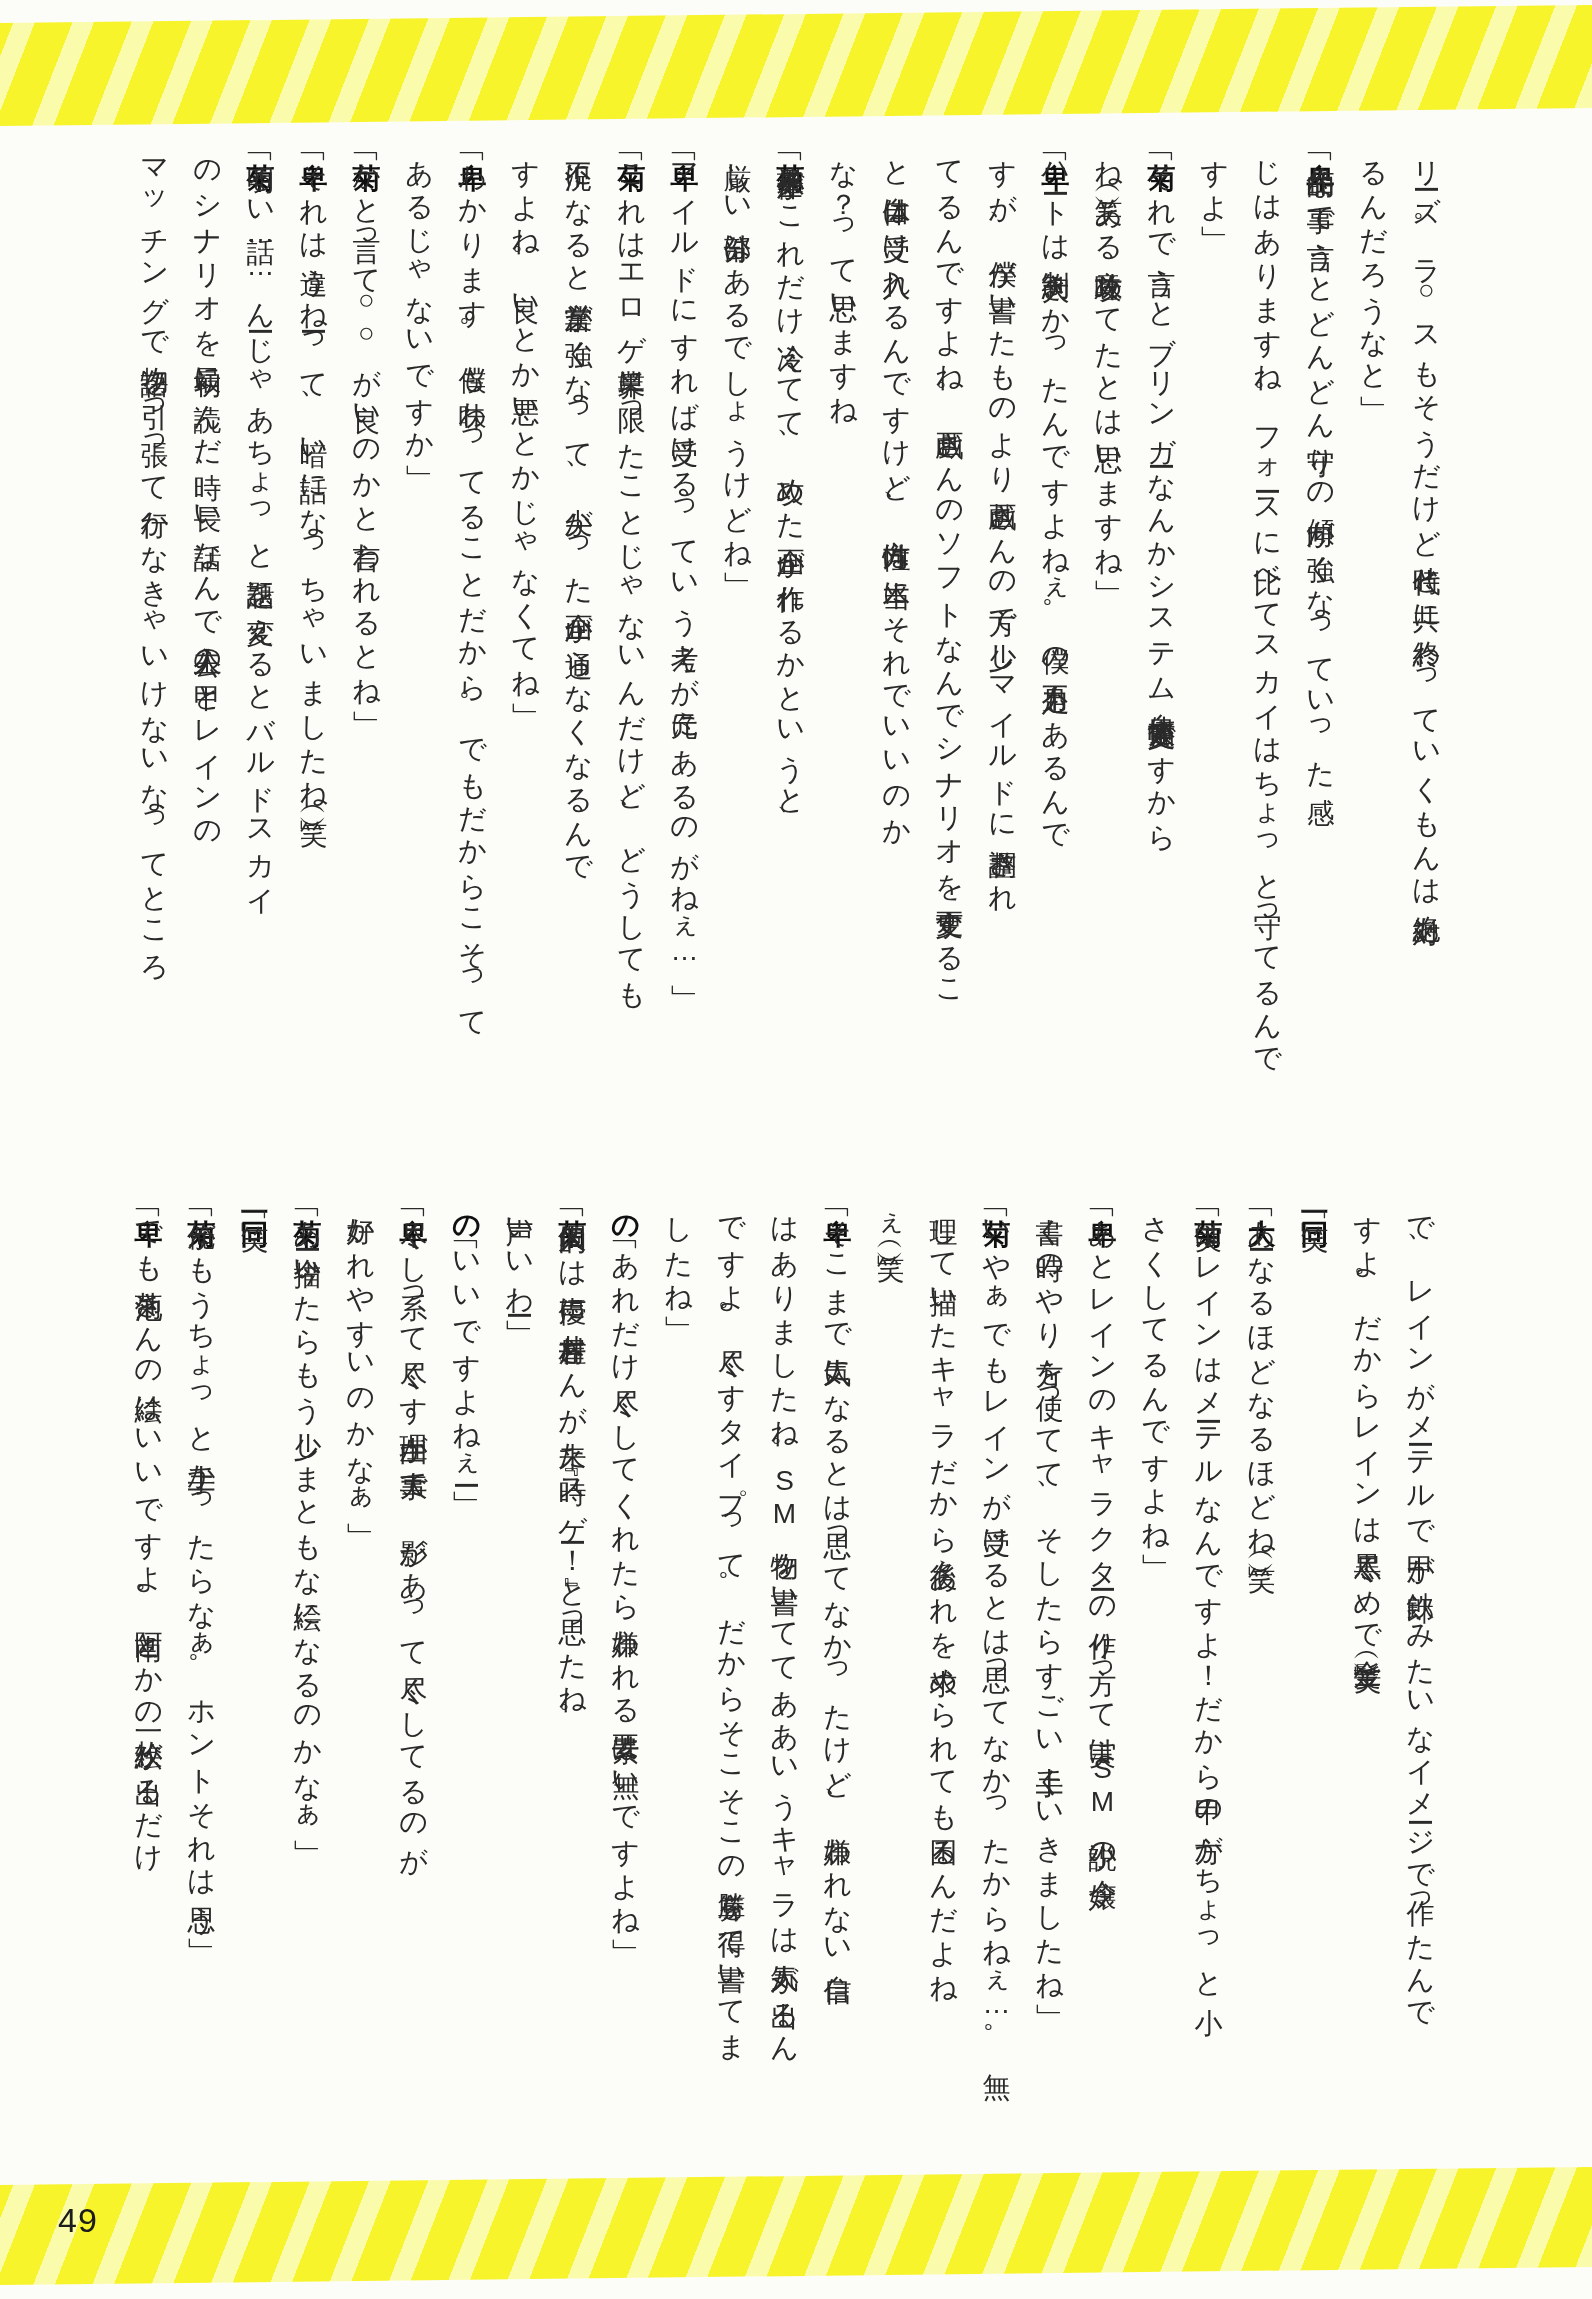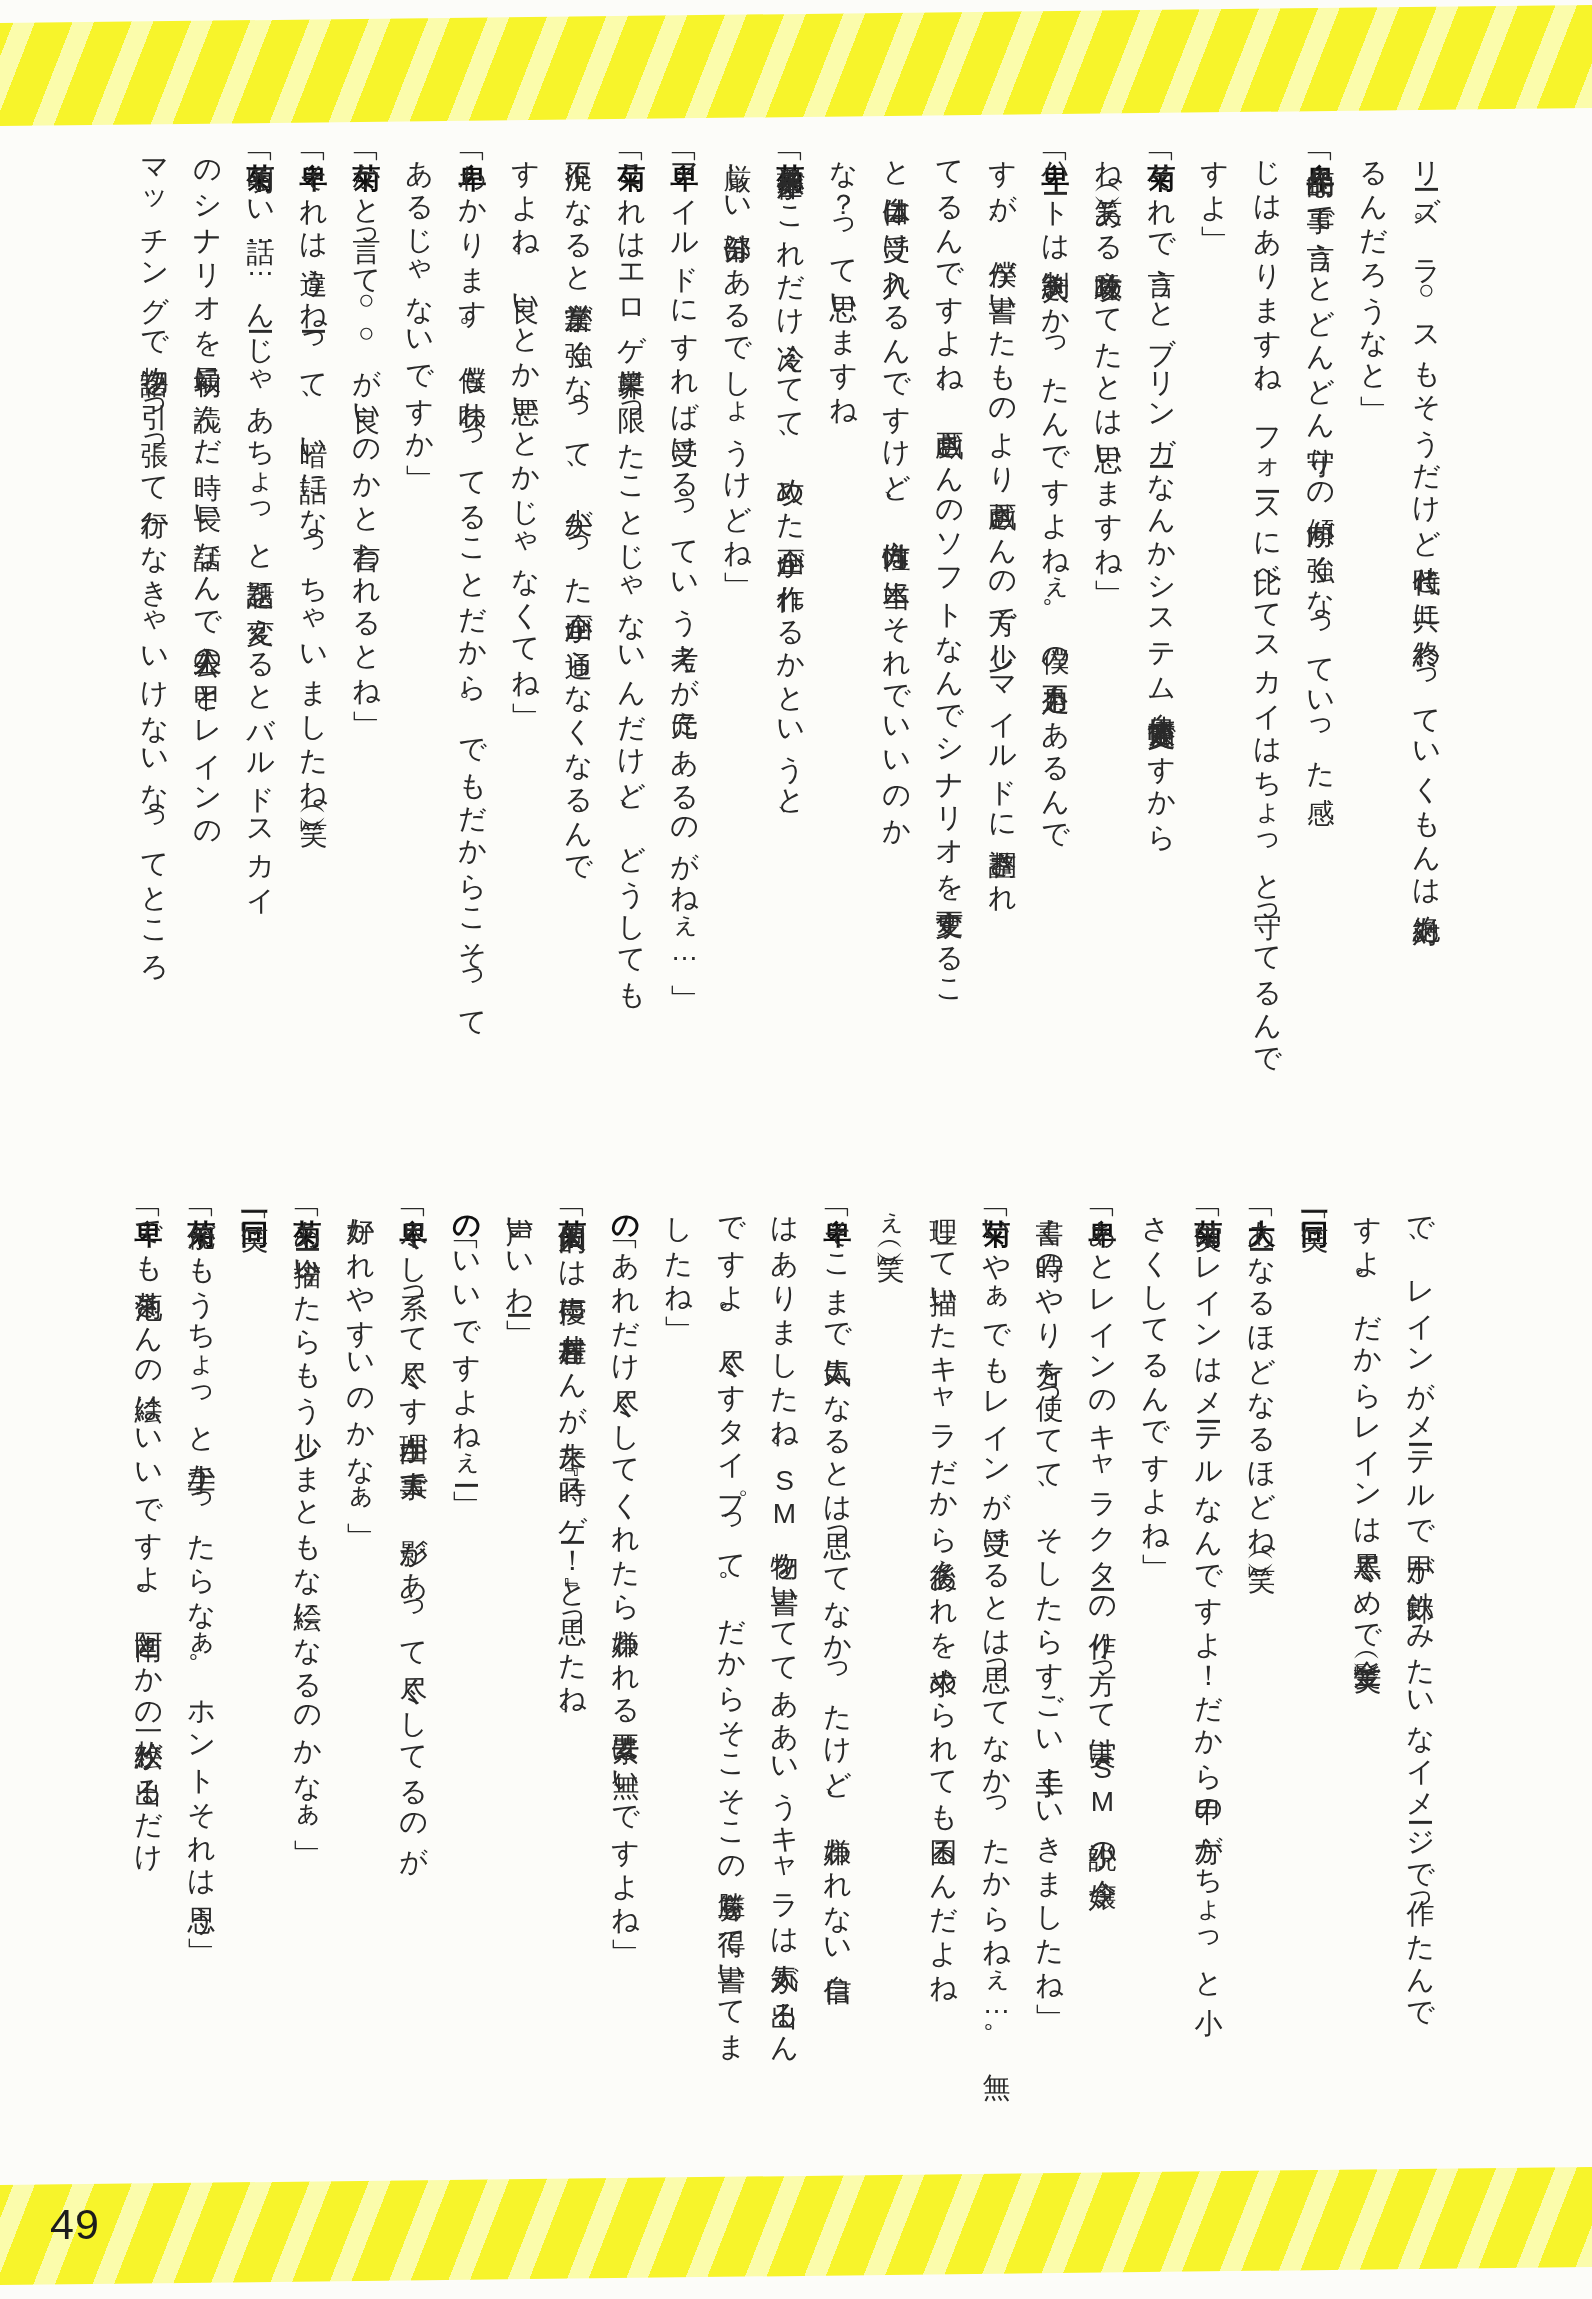--- a/index.html
+++ b/index.html
@@ -15,22 +15,22 @@
   
   .band{
     position:absolute;left:-24px;right:-24px;
     background:repeating-linear-gradient(112deg,
       var(--stripe-bright,#f7f42b) 0 35px,
       var(--stripe-pale,#fbfcab) 35px 55px);
   }
   .band-top{top:14px;height:103px;transform:rotate(-0.65deg);}
   .band-bottom{top:2176px;height:100px;transform:rotate(-0.65deg);}
   .pagenum{
-    position:absolute;left:50px;top:2203px;z-index:3;
-    font-size:43px;line-height:1;color:var(--pagenum-color,#1c1c1c);
+    position:absolute;left:58px;top:2203px;z-index:3;
+    font-size:34px;line-height:1;color:var(--pagenum-color,#1c1c1c);
     letter-spacing:1px;
   }
   
   .vblock{
     position:absolute;
     writing-mode:vertical-rl;
     text-orientation:upright;
     height:925px;
     color:var(--text-color,#2a2a2a);
     font-size:28px;

